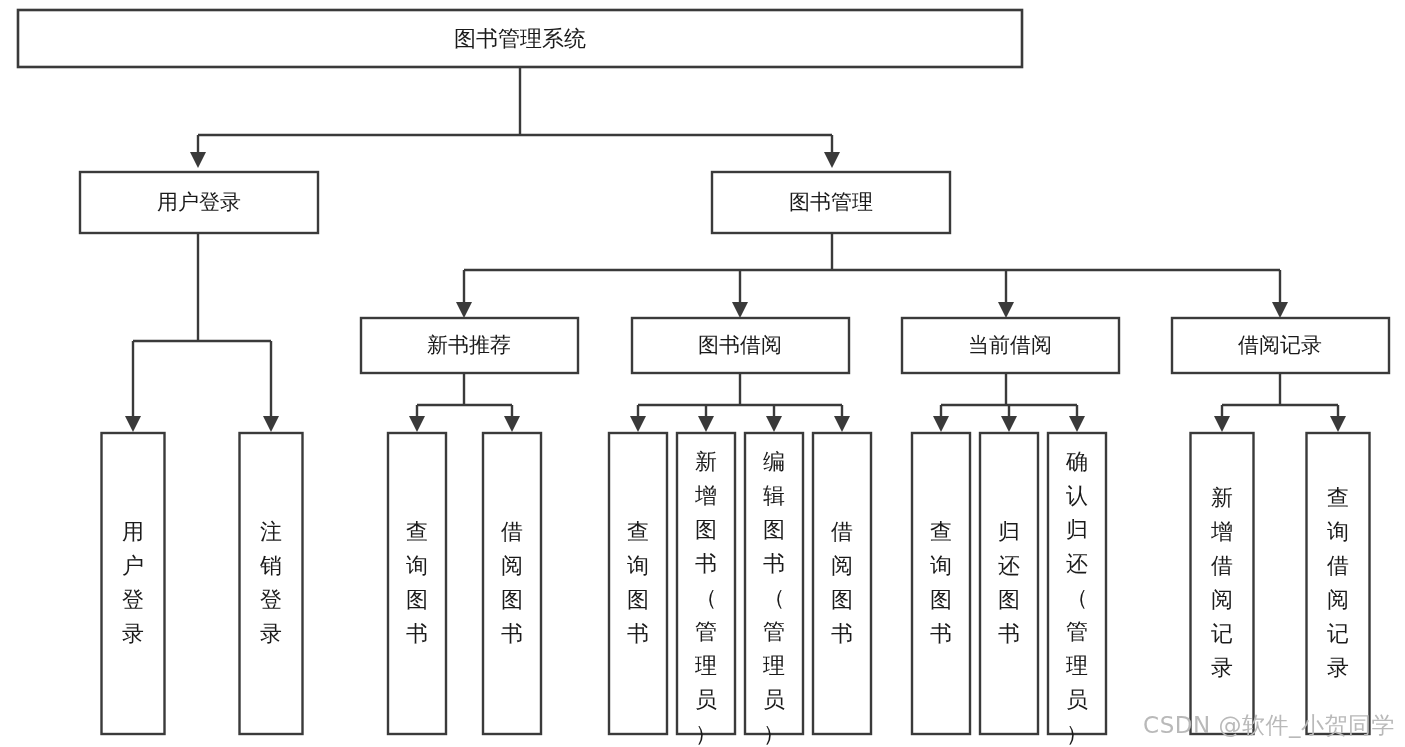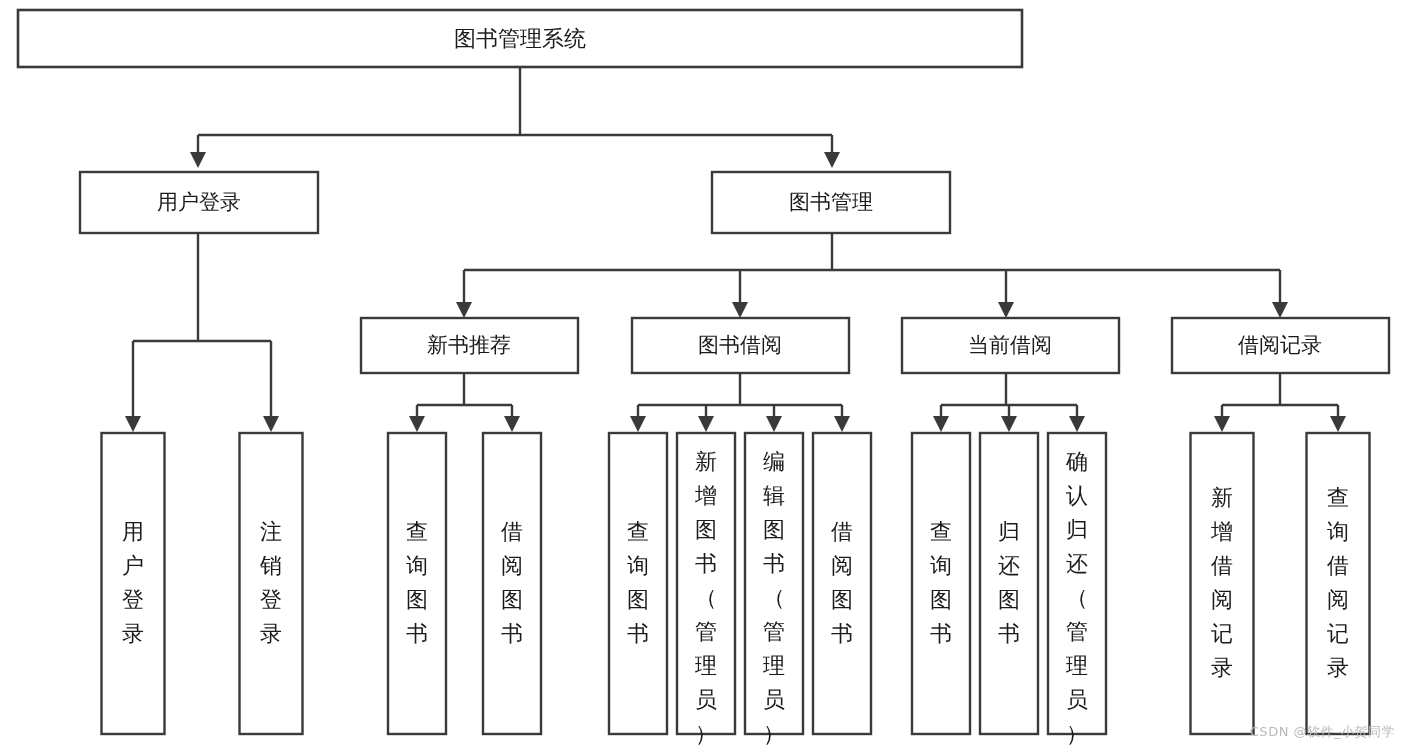--- a/index.html
+++ b/index.html
@@ -60,21 +60,21 @@
     font-family: "DejaVu Sans", "Liberation Sans", sans-serif;
     font-size: 22px;
     text-anchor: middle;
     dominant-baseline: middle;
   }
   .watermark-text {
     position: absolute;
     right: 10px;
     bottom: 6px;
     font-family: "DejaVu Sans", "Liberation Sans", sans-serif;
-    font-size: 13px;
+    font-size: 23px;
     color: #b9b9b9;
     white-space: nowrap;
     letter-spacing: 0.5px;
   }
 </style>
 </head>
 <body>
 
 <div id="diagram-root">
 

